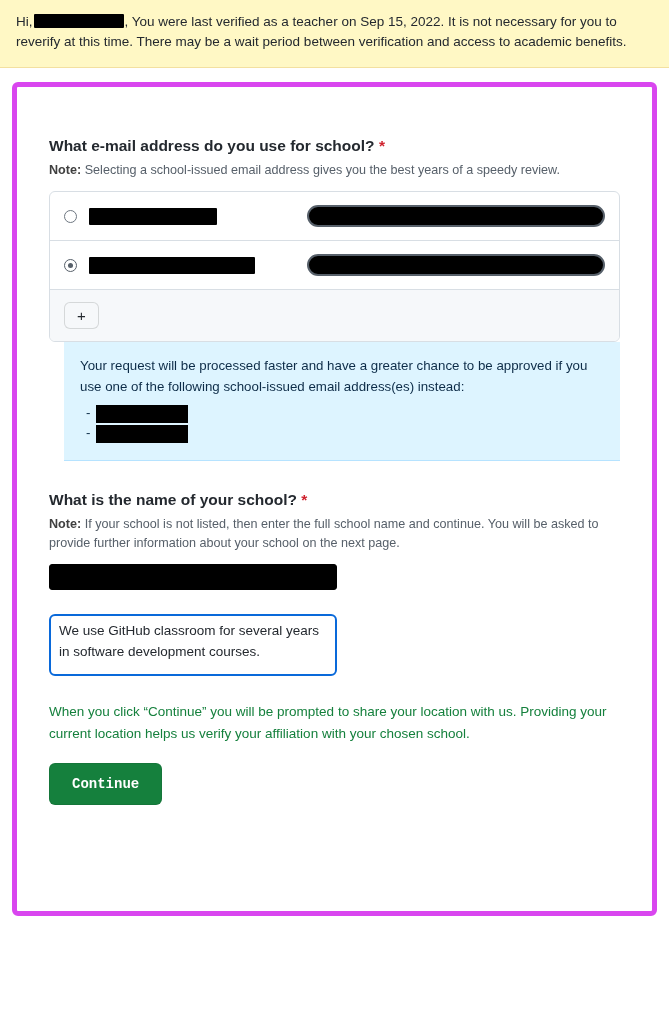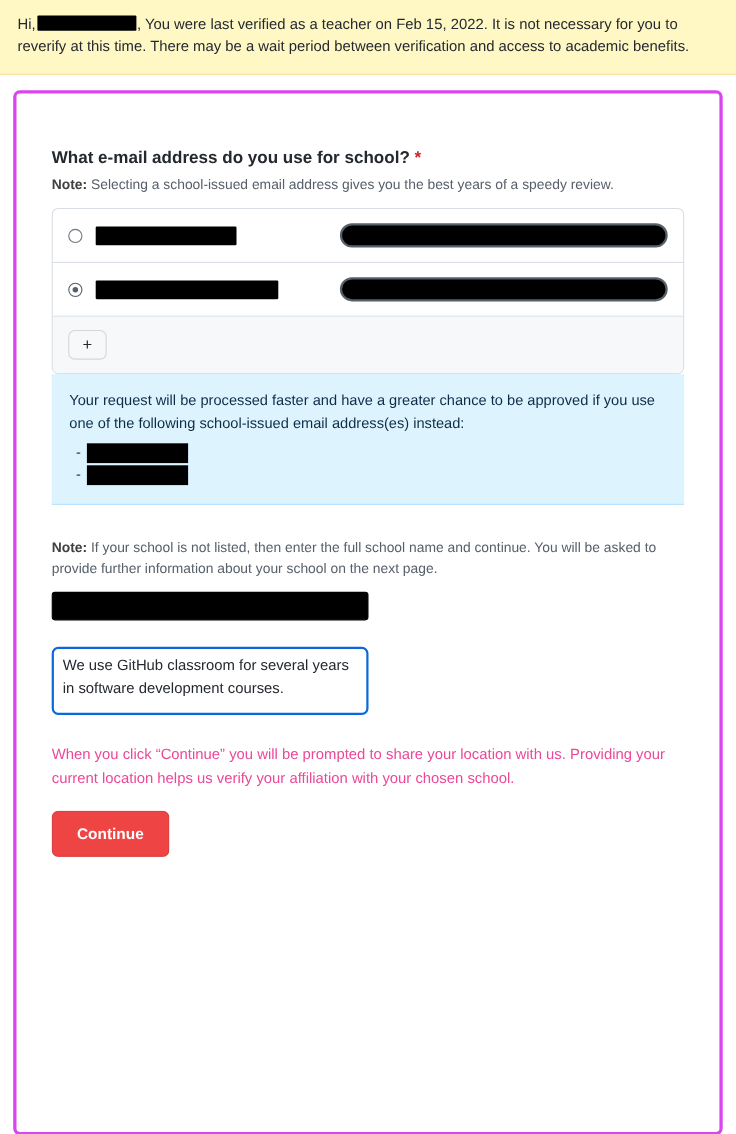--- a/index.html
+++ b/index.html
@@ -29,24 +29,24 @@
     display: inline-block;
     background: #000;
     border-radius: 1px;
     vertical-align: middle;
   }
   .flash .redact { height: 14px; width: 90px; margin: 0 1px; position: relative; top: -1px; }
 
   
   .card {
     margin: 14px 12px 0 12px;
-    border: 3px solid #d946ef;
-    border-radius: 6px;
-    background: #fff;
-    height: 950px;
+    border: 5px solid #d946ef;
+    border-radius: 6px;
+    background: #fff;
+    height: 834px;
     padding: 0;
     overflow: hidden;
   }
   .card-inner { padding: 50px 32px 0 32px; }
 
   .q-label {
     font-size: 15.5px;
     font-weight: bold;
     color: #24292f;
     margin: 0 0 6px 0;
@@ -121,21 +121,21 @@
   .plus { font-size: 15px; line-height: 1; font-weight: 400; }
 
   
   .info {
     background: #ddf4ff;
     color: #0d2c48;
     font-size: 13.3px;
     line-height: 1.55;
     padding: 14px 16px 16px 16px;
   }
-  .info.first { border-bottom: 1px solid #b6e3ff; }
+  .info.first { border-bottom: 1px solid #b6e3ff; margin-left: 15px; }
   .info ul { margin: 6px 0 0 0; padding: 0 0 0 6px; list-style: none; }
   .info li { display: flex; align-items: center; gap: 6px; height: 20px; }
   .info li .dash { color: #0d2c48; }
   .info .block-redact { display:inline-block; background:#000; height: 18px; }
 
   
   .input-redacted {
     width: 288px;
     height: 26px;
     background: #000;
@@ -155,44 +155,44 @@
     line-height: 1.5;
     resize: none;
     outline: none;
     background: #fff;
   }
   .spacer-lg { height: 30px; }
   .spacer-md { height: 22px; }
 
   .footnote {
     font-size: 13.5px;
-    color: #ec4899;
+    color: #15803d;
     line-height: 1.6;
     margin: 0 0 18px 0;
     max-width: 570px;
   }
   .btn-continue {
-    background: #ef4444;
+    background: #15803d;
     color: #ffffff;
     border: 1px solid rgba(27,31,36,0.1);
     border-radius: 6px;
     font-size: 14px;
     font-weight: 600;
     padding: 12px 22px;
     cursor: default;
-    font-family: Liberation Sans, sans-serif;
+    font-family: Liberation Mono, monospace;
   }
 </style>
 </head>
 <body>
 
 <div class="page">
 
   <div class="flash">
-    <span>Hi,</span><span class="redact" style="width:90px;"></span><span>, You were last verified as a teacher on Feb 15, 2022. It is not necessary for you to reverify at this time. There may be a wait period between verification and access to academic benefits.</span>
+    <span>Hi,</span><span class="redact" style="width:90px;"></span><span>, You were last verified as a teacher on Sep 15, 2022. It is not necessary for you to reverify at this time. There may be a wait period between verification and access to academic benefits.</span>
   </div>
 
   <div class="card">
     <div class="card-inner">
 
       
       <div class="q-label">
         <span>What e-mail address do you use for school?</span>
         <span class="req">*</span>
       </div>
@@ -231,20 +231,24 @@
             <span class="block-redact" style="width:92px;"></span>
           </li>
         </ul>
       </div>
 
       
 
       <div class="spacer-lg"></div>
 
       
+      <div class="q-label">
+        <span>What is the name of your school?</span>
+        <span class="req">*</span>
+      </div>
       <div class="note">
         <b>Note:</b><span> If your school is not listed, then enter the full school name and continue. You will be asked to provide further information about your school on the next page.</span>
       </div>
       <div class="input-redacted"></div>
 
       <div class="spacer-md"></div>
 
       
       <textarea class="textarea" placeholder="" style="">We use GitHub classroom for several years in software development courses.</textarea>
 

